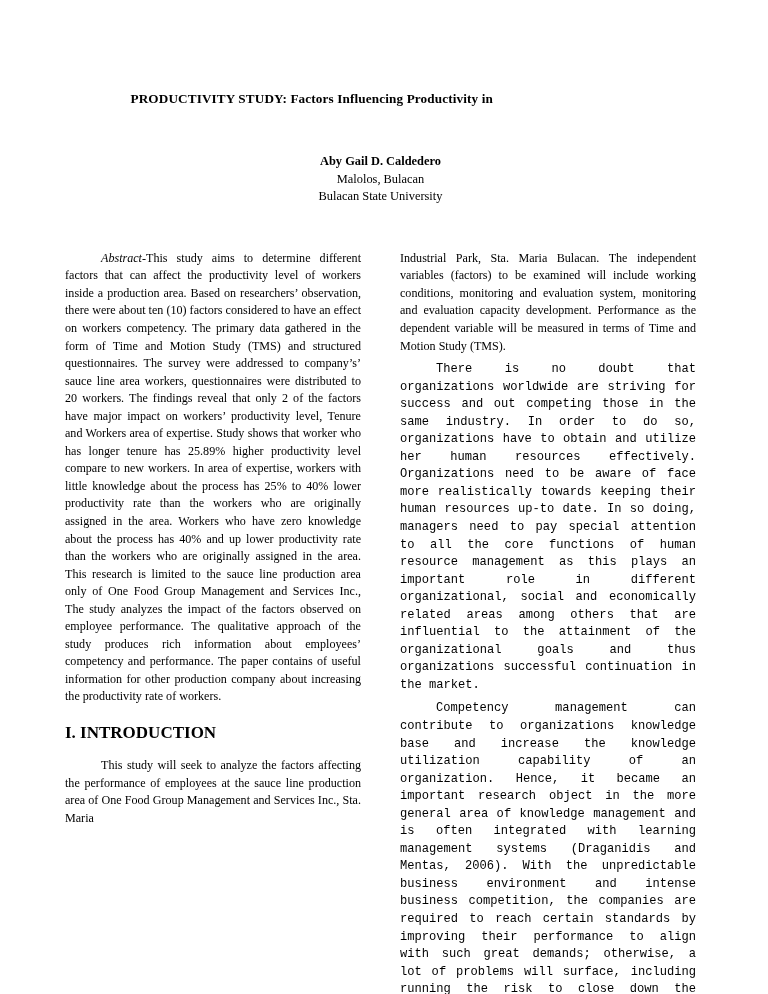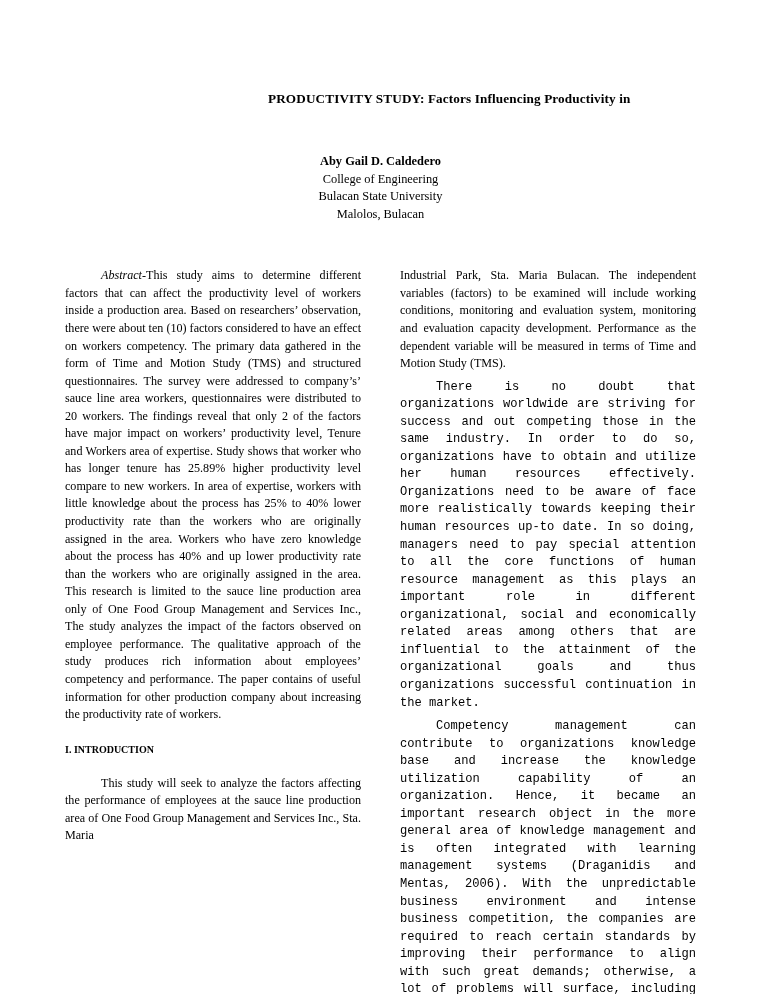--- a/index.html
+++ b/index.html
@@ -16,21 +16,21 @@
   }
   .page {
     position: relative;
     width: 768px;
     height: 994px;
     background: #ffffff;
     box-sizing: border-box;
     padding: 88px 72px 0 65px;
   }
   .title-block {
-    text-align: right;
+    text-align: left;
     margin: 0 auto;
     width: 500px;
   }
   .doc-title {
     font-size: 13.2px;
     font-weight: bold;
     line-height: 21px;
     letter-spacing: 0.01em;
     margin: 0;
   }
@@ -69,43 +69,42 @@
     text-indent: 36px;
     text-align: justify;
   }
   .para.no-indent { text-indent: 0; }
   .para + .para { margin-top: 6px; font-family: Liberation Mono, monospace; }
   .abstract-lead {
     font-style: italic;
   }
   .section-heading {
     font-weight: bold;
-    font-size: 10px;
+    font-size: 17px;
     margin: 17.5px 0 0 0;
     text-align: left;
     text-indent: 0;
   }
   .section-heading + .para { margin-top: 16px; }
 </style>
 </head>
 <body>
 
 <div class="page">
 
   <div class="title-block">
     <div class="doc-title">
       <span>PRODUCTIVITY STUDY: Factors Influencing Productivity in</span><br>
     </div>
   </div>
 
   <div class="author-block">
     <span class="author-name">Aby Gail D. Caldedero</span>
-    <span class="author-line">College of Engineering</span>
+    <span class="author-line">Malolos, Bulacan</span>
     <span class="author-line">Bulacan State University</span>
-    <span class="author-line">Malolos, Bulacan</span>
   </div>
 
   <div class="columns">
 
     <div class="col col-left">
       <p class="para"><span class="abstract-lead">Abstract-</span><span>This study aims to determine different factors that can affect the productivity level of workers inside a production area. Based on researchers’ observation, there were about ten (10) factors considered to have an effect on workers competency. The primary data gathered in the form of Time and Motion Study (TMS) and structured questionnaires. The survey were addressed to company’s’ sauce line area workers, questionnaires were distributed to 20 workers. The findings reveal that only 2 of the factors have major impact on workers’ productivity level, Tenure and Workers area of expertise. Study shows that worker who has longer tenure has 25.89% higher productivity level compare to new workers. In area of expertise, workers with little knowledge about the process has 25% to 40% lower productivity rate than the workers who are originally assigned in the area. Workers who have zero knowledge about the process has 40% and up lower productivity rate than the workers who are originally assigned in the area. This research is limited to the sauce line production area only of One Food Group Management and Services Inc., The study analyzes the impact of the factors observed on employee performance. The qualitative approach of the study produces rich information about employees’ competency and performance. The paper contains of useful information for other production company about increasing the productivity rate of workers.</span></p>
       <p class="section-heading">I. INTRODUCTION</p>
       <p class="para">This study will seek to analyze the factors affecting the performance of employees at the sauce line production area of One Food Group Management and Services Inc., Sta. Maria</p>
     </div>
 

